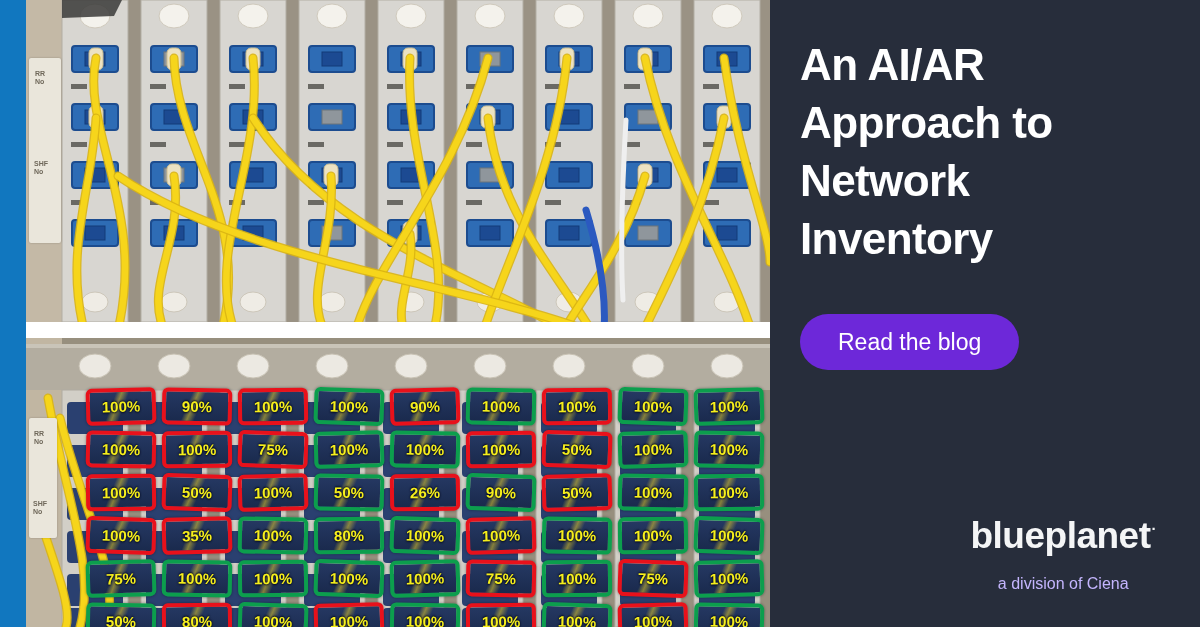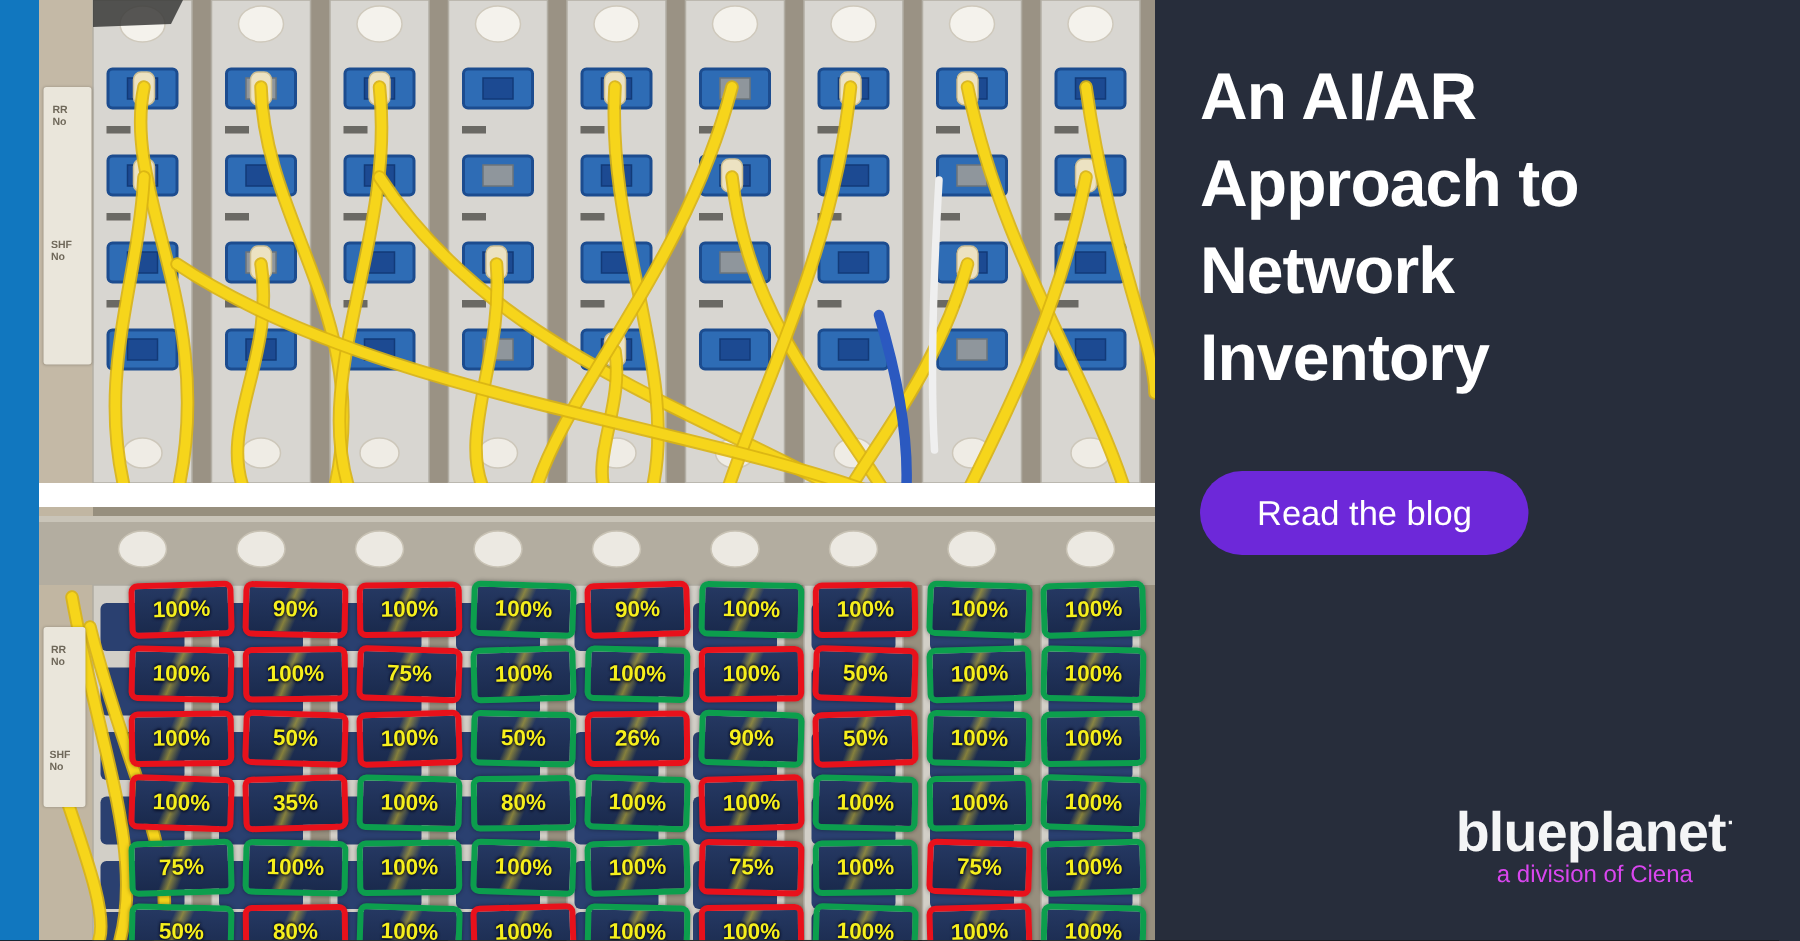--- a/index.html
+++ b/index.html
@@ -62,21 +62,21 @@
     margin:46px 0 0 30px;display:inline-flex;align-items:center;justify-content:center;
     height:56px;padding:0 38px;border:none;border-radius:28px;cursor:pointer;
     background:#6d28d9;color:#ffffff;font-size:23px;
     font-family:"Liberation Sans",sans-serif;
   }
   .logo{position:absolute;right:44px;bottom:34px;text-align:center;}
   .logo-word{
     color:#f4f5f6;font-size:37px;font-weight:bold;letter-spacing:-0.5px;line-height:38px;
   }
   .logo-mark{font-size:15px;vertical-align:14px;margin-left:1px;}
-  .logo-sub{color:#d946ef;font-size:16px;margin-top:1px;}
+  .logo-sub{color:#c4b5fd;font-size:16px;margin-top:20px;}
 </style>
 </head>
 <body>
 
 <div class="page">
 
   <div class="stripe"></div>
 
   <div class="photo">
 

